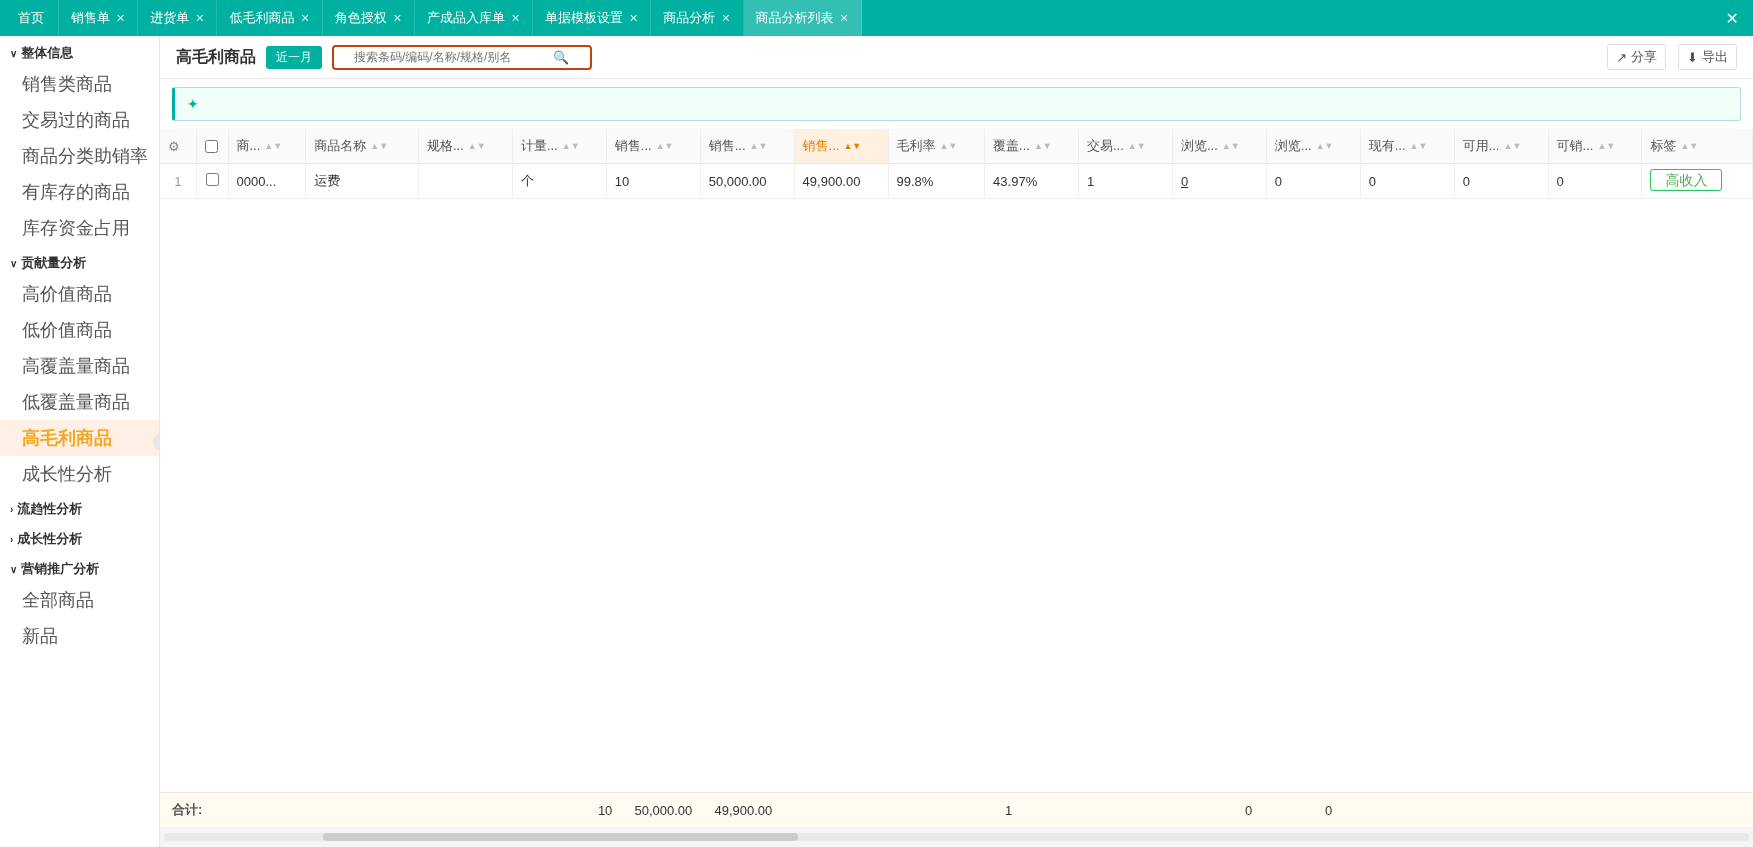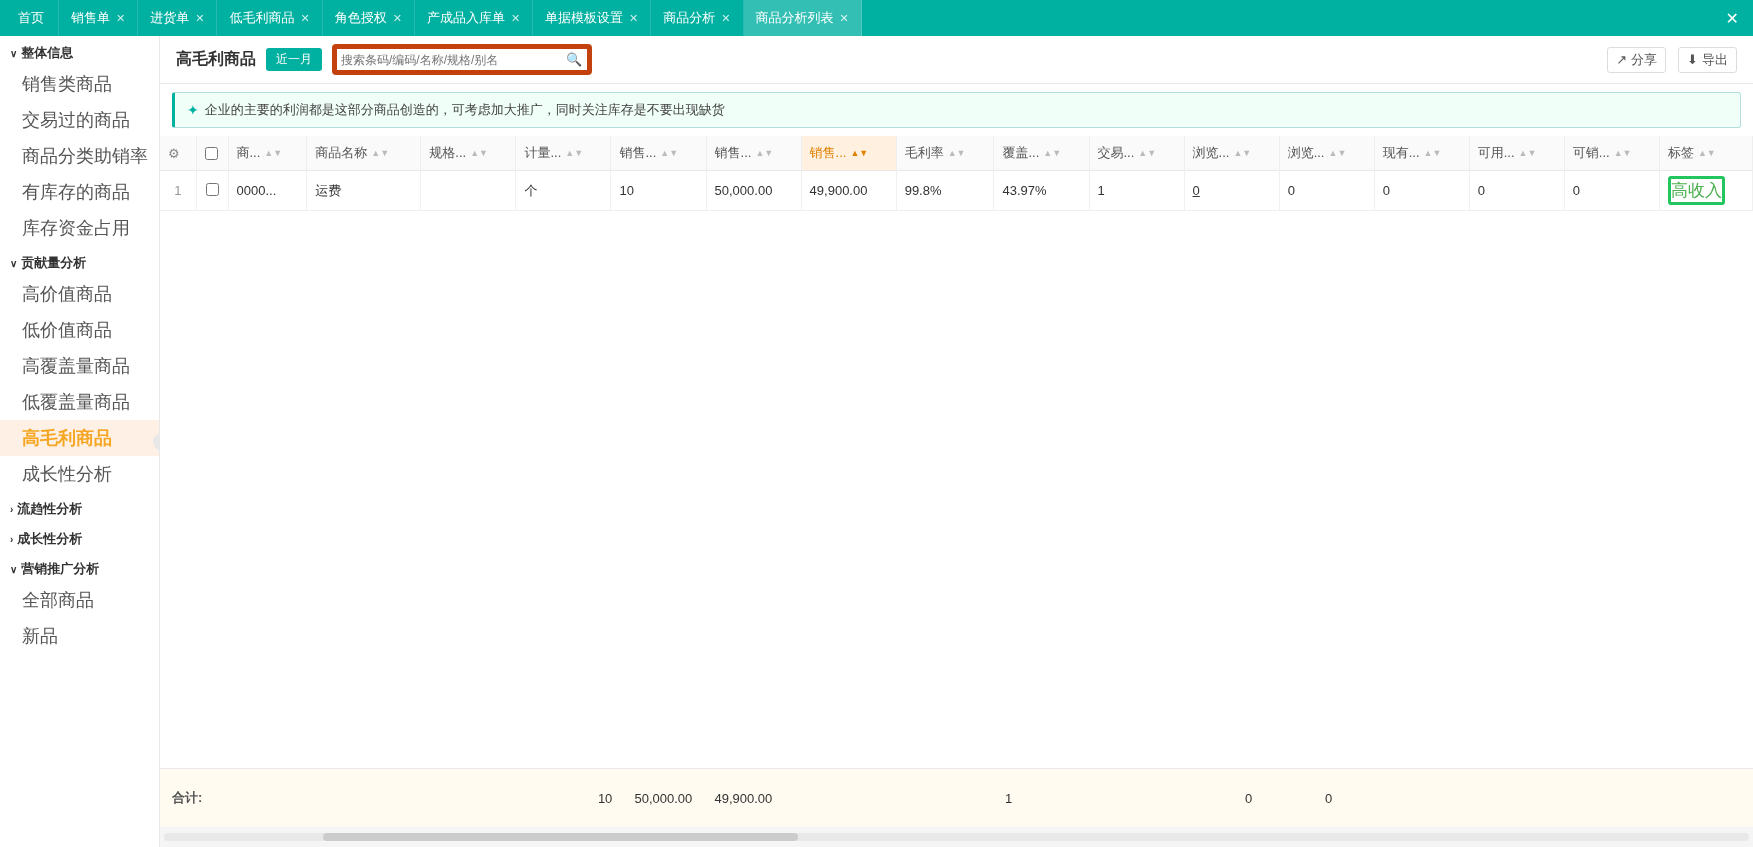--- a/index.html
+++ b/index.html
@@ -125,24 +125,24 @@
     .filter-btn {
       padding: 3px 10px;
       border-radius: 3px;
       font-size: 12px;
       cursor: pointer;
       border: none;
     }
     .filter-btn.active { background: #00b0a0; color: #fff; }
     .search-box {
       display: flex;
-      align-items: flex-end;
-      border: 5px solid #c2410c;
+      align-items: flex-start;
+      border: 2px solid #c2410c;
       border-radius: 4px;
-      padding: 3px 4px;
+      padding: 3px 20px;
       flex: 1;
       max-width: 260px;
     }
     .search-box input {
       border: none;
       outline: none;
       font-size: 12px;
       color: #333;
       width: 100%;
       background: transparent;
@@ -215,30 +215,30 @@
     tbody tr { border-bottom: 1px solid #f0f0f0; }
     tbody td {
       padding: 8px 8px;
       color: #333;
       white-space: nowrap;
       border-right: 1px solid #f0f0f0;
     }
     .col-num { color: #999; text-align: center; width: 30px; }
     .col-cb { width: 30px; text-align: center; }
     .col-cb input { cursor: pointer; }
-    .tag-green { color: #4caf50; font-size: 17px; padding: 2px 0; border: 3px solid #22c55e; border-radius: 3px; }
+    .tag-green { color: #4caf50; font-size: 14px; padding: 2px 14px; border: 1px solid #22c55e; border-radius: 3px; }
     .link-underline { text-decoration: underline; cursor: pointer; color: #333; }
 
     
     .footer-bar {
       display: flex;
       align-items: center;
       background: #fffbf0;
       border-top: 1px solid #e8e8e8;
-      padding: 20px 12px;
+      padding: 8px 12px;
       font-size: 12px;
       color: #555;
       flex-shrink: 0;
       gap: 0;
     }
     .footer-label { font-weight: bold; margin-right: 10px; }
     .footer-cell {
       padding: 0 8px;
       min-width: 80px;
       text-align: right;
@@ -369,21 +369,20 @@
         </button>
         <button class="action-btn">
           <span>⬇</span>
           <span>导出</span>
         </button>
       </div>
     </div>
 
     <div class="info-bar">
       <span class="info-icon">✦</span>
-      <span>企业的主要的利润都是这部分商品创造的，可考虑加大推广，同时关注库存是不要出现缺货</span>
     </div>
 
     <div class="table-wrapper">
       <table>
         <thead>
           <tr>
             <th style="width:36px;">
               <div class="th-inner">
                 <span class="gear-icon">⚙</span>
               </div>

